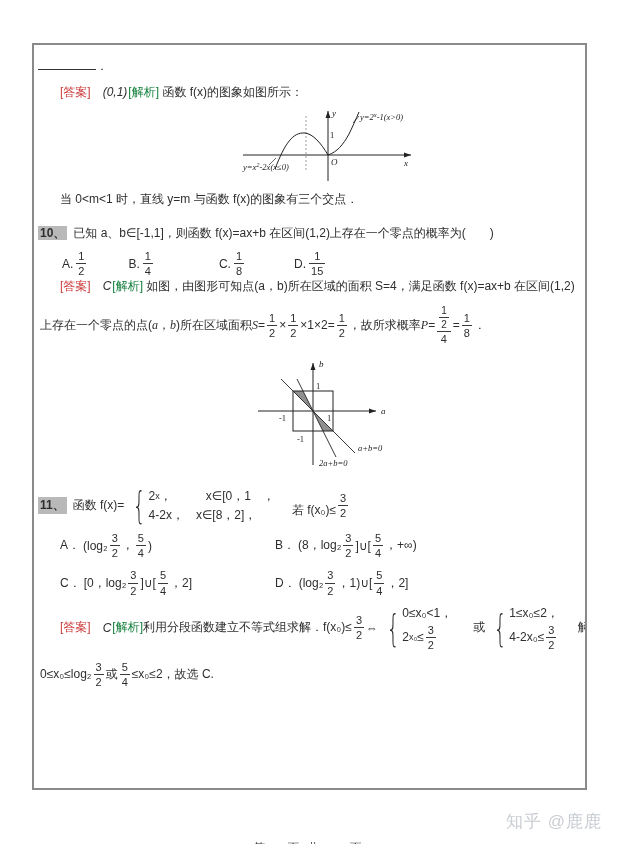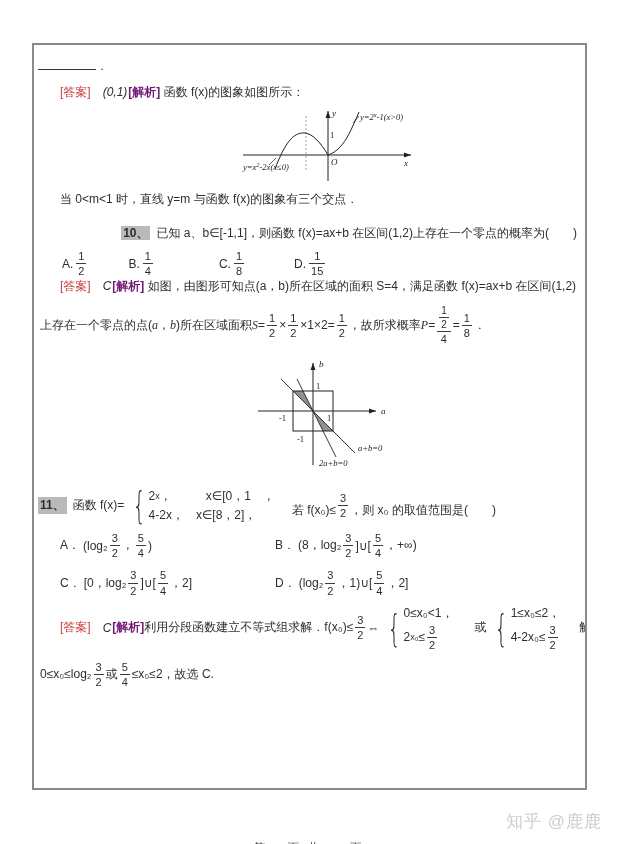--- a/index.html
+++ b/index.html
@@ -11,21 +11,21 @@
   .page-box{
     position:absolute;left:32px;top:43px;width:555px;height:747px;
     border:2px solid #8a8a8a;box-sizing:border-box;background:#fff;
     padding:8px 8px 0 4px;overflow:hidden;
   }
   .line{line-height:18px;white-space:nowrap;}
   .ind{margin-left:22px;}
   .blankline{margin-top:4px;}
   .blank-u{display:inline-block;width:58px;border-bottom:1px solid #333;height:11px;}
   .tag-ans{color:#cc3a3a;margin-right:12px;}
-  .tag-exp{color:#701a75;font-weight:bold;}
+  .tag-exp{color:#15803d;}
   .ansval{margin-right:1px;font-style:italic;}
   .m{font-style:italic;font-family:"Liberation Serif","DejaVu Serif",serif;}
   .qnum{font-weight:bold;background:#b9b9b9;padding:0 2px;margin-right:6px;}
   .frac{display:inline-block;vertical-align:middle;text-align:center;font-size:11px;line-height:1.1;margin:0 2px;}
   .frac .fn{display:block;padding:0 2px 1px;}
   .frac .fd{display:block;border-top:1px solid #3a3a3a;padding:1px 2px 0;}
   .frac .frac{margin:0;font-size:10px;}
   sup{font-size:9px;}
   .cases{display:inline-flex;align-items:center;vertical-align:middle;margin:0 3px;}
   .cases .brace{font-family:"DejaVu Sans",sans-serif;font-size:38px;font-weight:200;line-height:38px;transform:scaleX(0.55);display:inline-block;margin-right:-3px;color:#2e2e2e;}
@@ -85,21 +85,21 @@
       <text x="191" y="63" font-size="9" class="svg-it">x</text>
       <text x="118" y="62" font-size="9" class="svg-it">O</text>
       <text x="117" y="35" font-size="8.5">1</text>
       <text x="147" y="17" font-size="8.5" class="svg-it"><tspan>y=2</tspan><tspan dy="-3" font-size="6.5">x</tspan><tspan dy="3">-1(x&gt;0)</tspan></text>
       <text x="30" y="67" font-size="8.5" class="svg-it"><tspan>y=x</tspan><tspan dy="-3" font-size="6.5">2</tspan><tspan dy="3">-2x(x≤0)</tspan></text>
     </svg>
   </div>
 
   <div class="line ind" style="margin-top:4px;">当 0&lt;m&lt;1 时，直线 y=m 与函数 f(x)的图象有三个交点．</div>
 
-  <div class="line" style="margin-top:16px;text-align:right;">
+  <div class="line" style="margin-top:16px;">
     <span class="qnum">10、</span><span>已知 a、b∈[-1,1]，则函数 f(x)=ax+b 在区间(1,2)上存在一个零点的概率为(　　)</span>
   </div>
 
   <div class="optrow10">
     <span class="opt10 o-a">
         <span class="olabel">A.</span>
         <span class="frac">
           <span class="fn">1</span>
           <span class="fd">2</span>
         </span>
@@ -215,21 +215,20 @@
           </span>
         </span>
       </span>
       <span style="display:inline-flex;align-items:flex-end;">
         <span style="display: inline-block; width: 14px;"></span>
         <span>若 f(x₀)≤</span>
         <span class="frac">
           <span class="fn">3</span>
           <span class="fd">2</span>
         </span>
-        <span>，则 x₀ 的取值范围是(　　)</span>
       </span>
   </div>
 
   <div class="optgrid">
     <span class="opt11">
         <span class="olabel">A．</span>
         <span style="display:inline-flex;align-items:center;">
           <span>(log₂</span>
           <span class="frac">
             <span class="fn">3</span>

